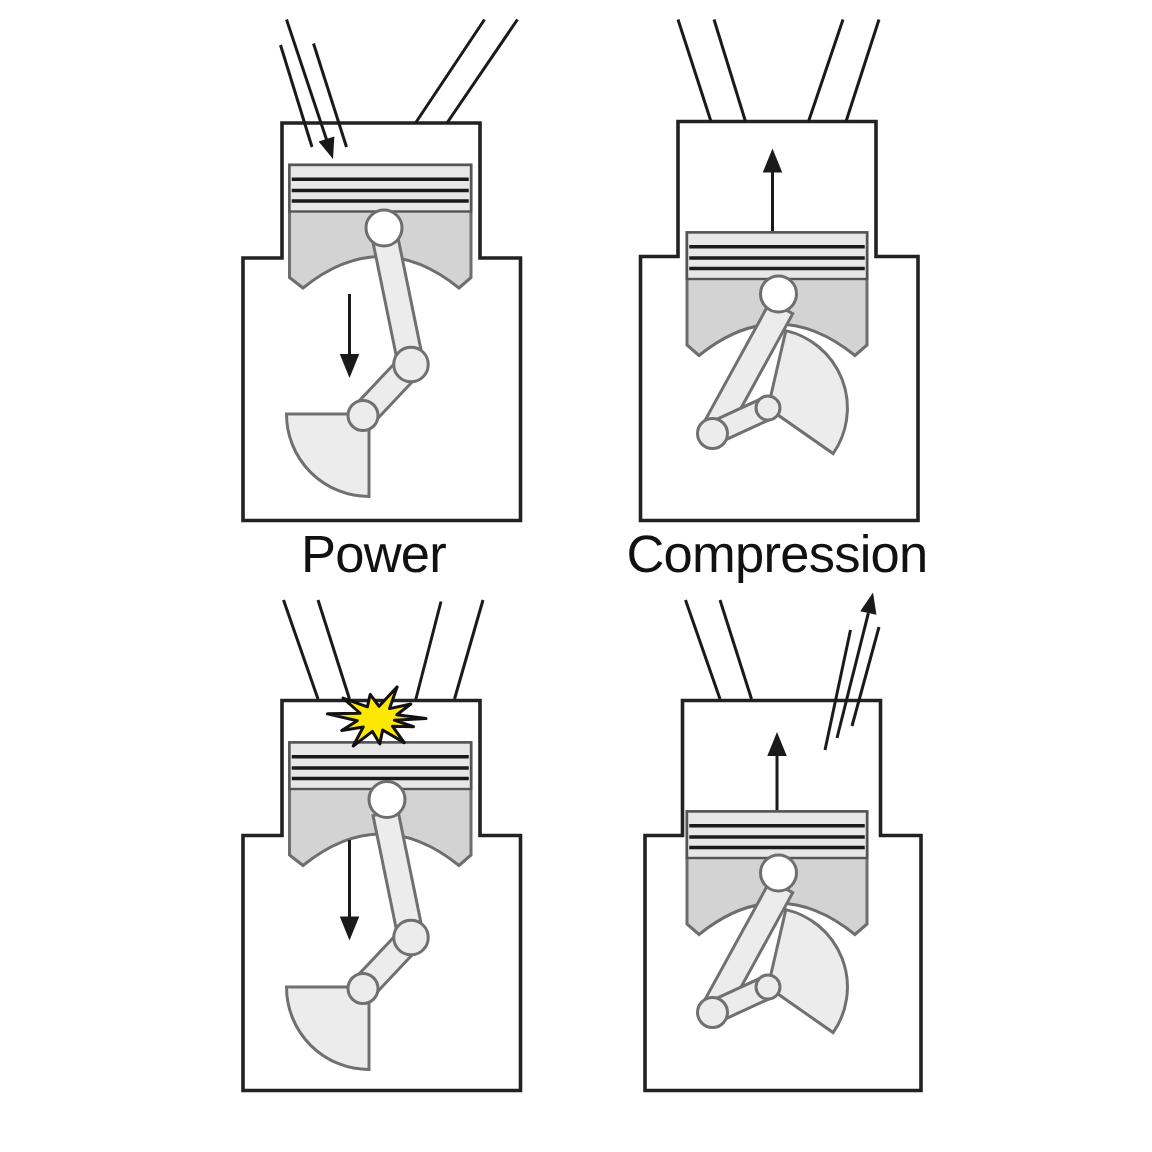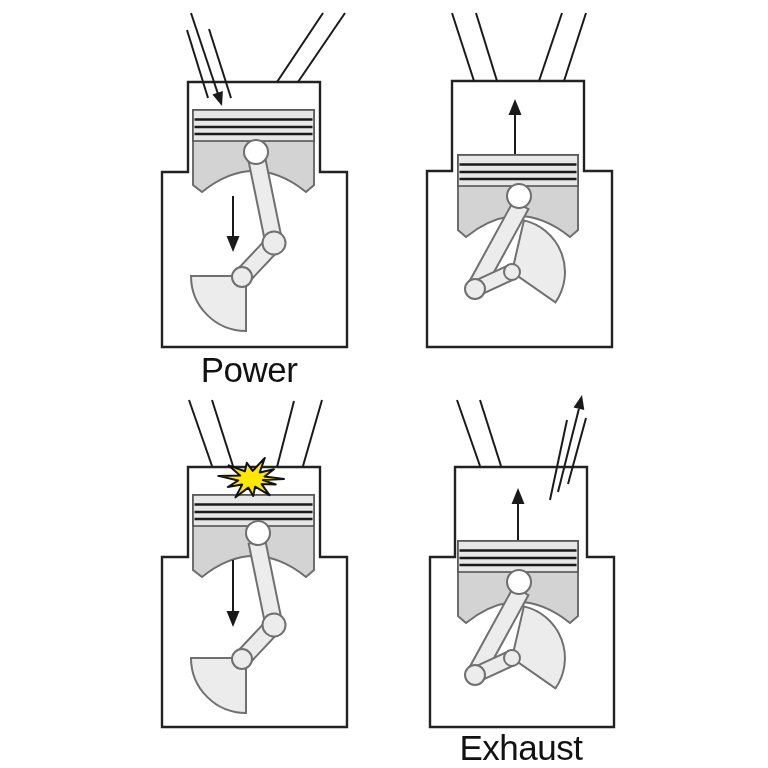--- a/index.html
+++ b/index.html
@@ -136,14 +136,14 @@
     <path d="M512,658 L523.9,606.4 A53,53 0 0 1 555.4,688.4 Z" fill="#ececec" stroke="#707070" stroke-width="2"></path>
     <path d="M528.5,595.1 L482.5,679.1 L467.5,670.9 L513.5,586.9 Z" fill="#ececec" stroke="#707070" stroke-width="2"></path>
     <path d="M471.9,668.2 L508.9,651.2 L515.1,664.8 L478.1,681.8 Z" fill="#ececec" stroke="#707070" stroke-width="2"></path>
     <circle cx="475" cy="675" r="10" fill="#ececec" stroke="#707070" stroke-width="2"></circle>
     <circle cx="512" cy="658" r="8" fill="#ececec" stroke="#707070" stroke-width="2"></circle>
     <circle cx="519" cy="582" r="12" fill="#ffffff" stroke="#6e6e6e" stroke-width="2"></circle>
   </g>
 </svg>
 
   <div class="panel-label" style="left:99px;  top:350px;">Power</div>
-  <div class="panel-label" style="left:371px; top:728px;">Exhaust</div>
+  <div class="panel-label" style="left:368px; top:350px;">Compression</div>
 </div>
 
 </body></html>

